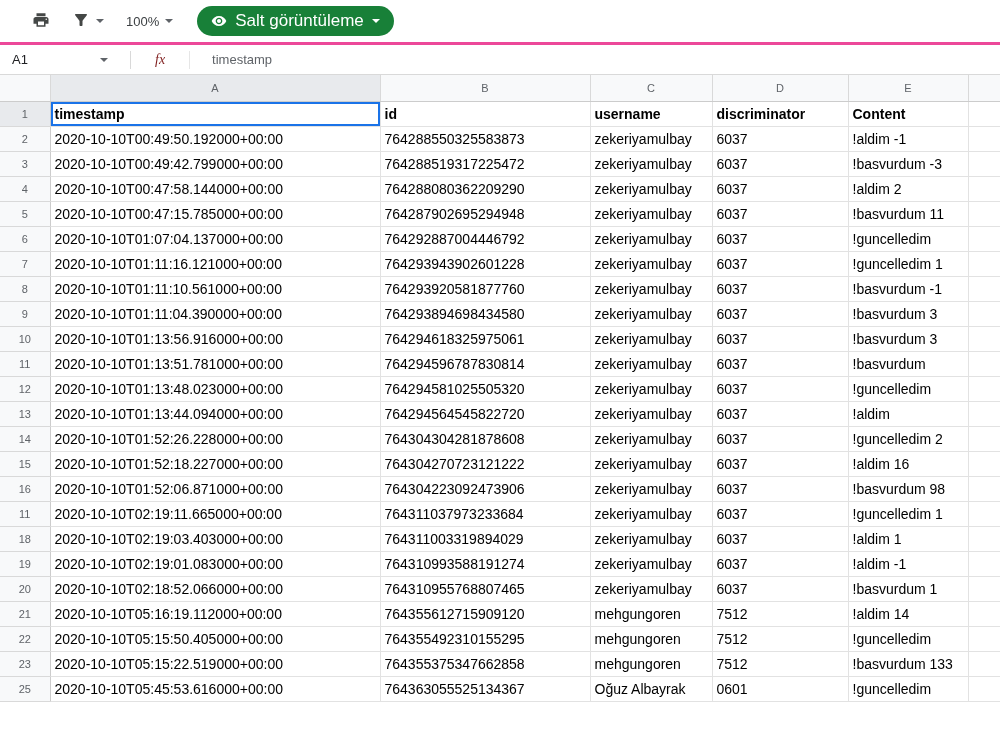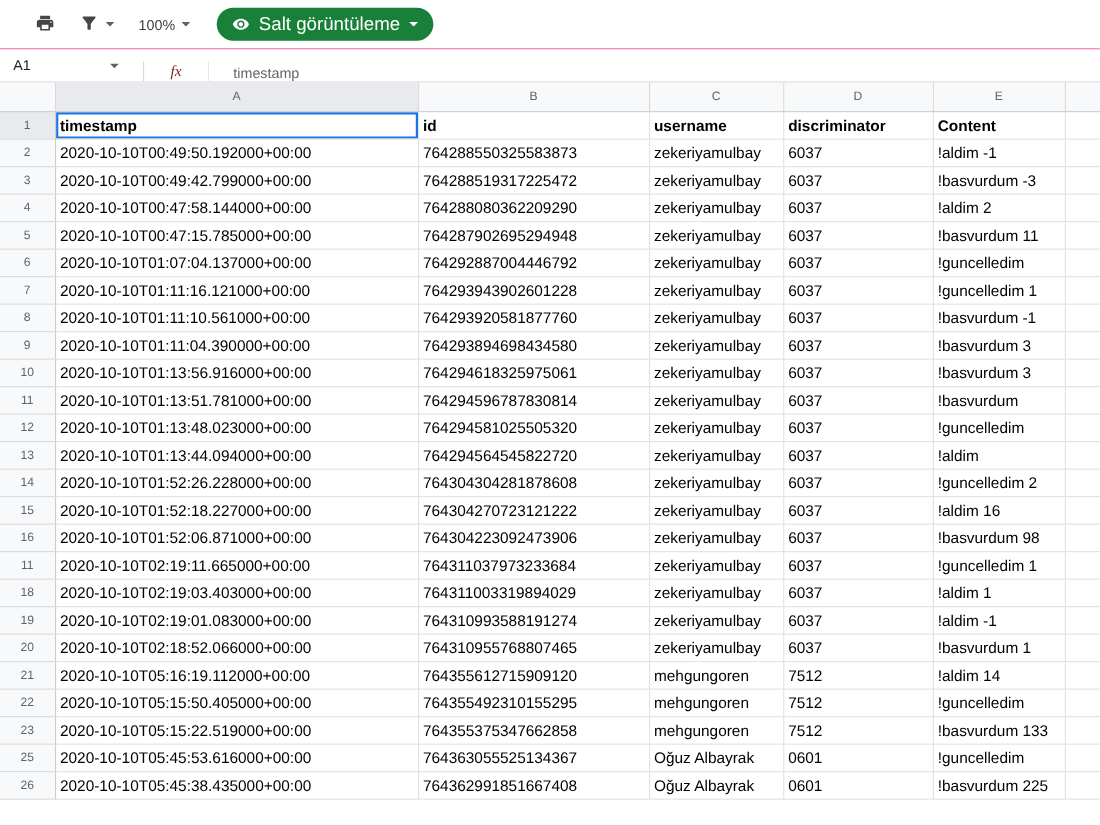--- a/index.html
+++ b/index.html
@@ -11,21 +11,21 @@
     font-family: "Liberation Sans", sans-serif;
   }
   .app { width: 1000px; height: 750px; display: flex; flex-direction: column; }
 
   
   .toolbar {
     height: 45px; flex: 0 0 45px;
     display: flex; align-items: center;
     padding-left: 32px; gap: 22px;
     background: #fff;
-    border-bottom: 1px solid #ec4899;
+    border-bottom: 3px solid #ec4899;
   }
   .tb-btn {
     border: none; background: none; padding: 0; margin: 0;
     display: flex; align-items: center; gap: 6px;
     cursor: pointer; color: #3c4043; font-size: 13px;
     font-family: "Liberation Sans", sans-serif;
   }
   .caret {
     width: 0; height: 0; display: inline-block;
     border-left: 4px solid transparent;
@@ -40,21 +40,21 @@
     background: #188038; color: #fff;
     height: 30px; padding: 0 14px;
     border-radius: 16px;
     font-size: 17px; font-weight: 500;
     font-family: "Liberation Sans", sans-serif;
   }
 
   
   .formula-bar {
     height: 30px; flex: 0 0 30px;
-    display: flex; align-items: flex-end;
+    display: flex; align-items: center;
     background: #fff;
     border-bottom: 1px solid #d9d9d9;
     gap: 12px;
   }
   .name-box {
     width: 118px; height: 100%;
     display: flex; align-items: center; justify-content: space-between;
     padding: 0 10px 0 12px;
     font-size: 13px; color: #202124;
     cursor: pointer;
@@ -384,26 +384,17 @@
           </tr>
           <tr>
             <td class="row-num">25</td>
             <td class="cell">2020-10-10T05:45:53.616000+00:00</td>
             <td class="cell">764363055525134367</td>
             <td class="cell">Oğuz Albayrak</td>
             <td class="cell">0601</td>
             <td class="cell">!guncelledim</td>
             <td class="cell"></td>
           </tr>
-          <tr>
-            <td class="row-num">26</td>
-            <td class="cell">2020-10-10T05:45:38.435000+00:00</td>
-            <td class="cell">764362991851667408</td>
-            <td class="cell">Oğuz Albayrak</td>
-            <td class="cell">0601</td>
-            <td class="cell">!basvurdum 225</td>
-            <td class="cell"></td>
-          </tr>
         </tbody>
     </table>
   </div>
 
 </div>
 
 </body></html>

